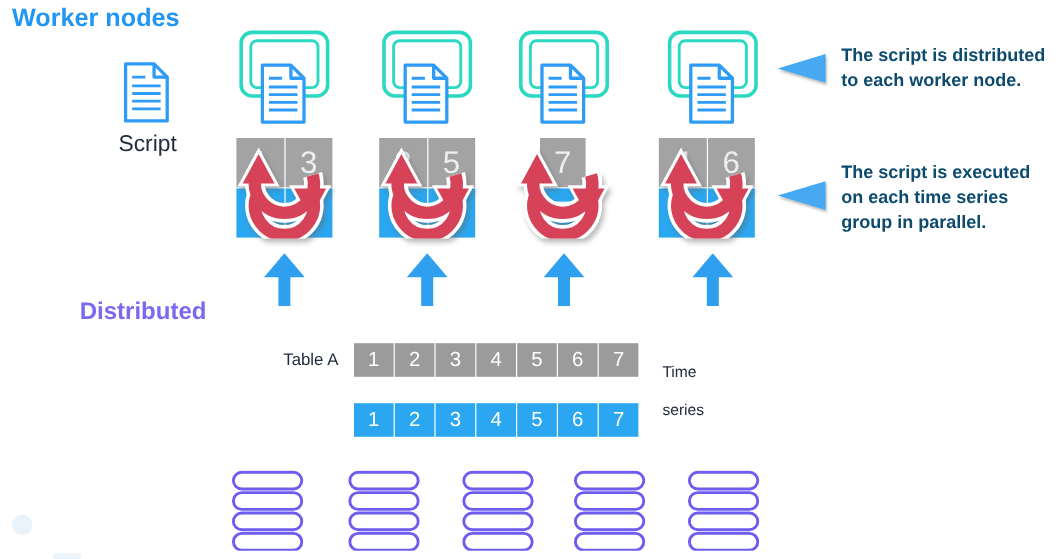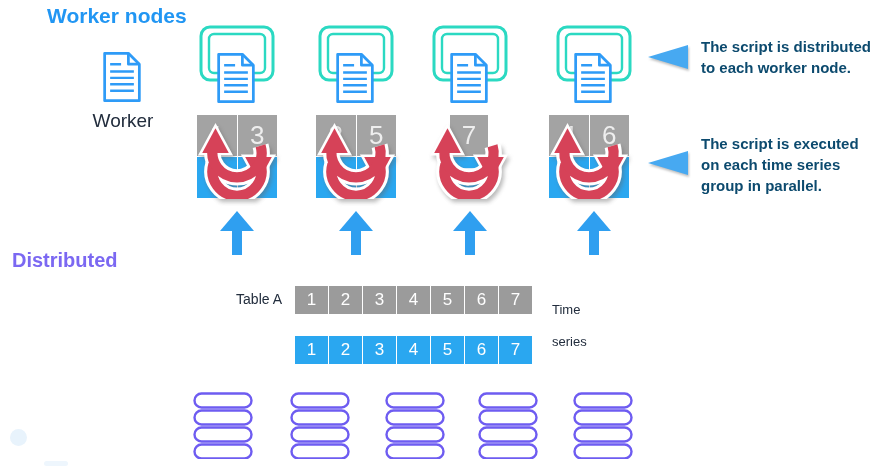--- a/index.html
+++ b/index.html
@@ -2,23 +2,23 @@
 <html><head>
 <meta charset="utf-8">
 <style>
   html,body{margin:0;padding:0;background:#fff;}
   #canvas{
     position:relative;width:885px;height:466px;background:#fff;overflow:hidden;
     font-family:"Liberation Sans",sans-serif;
   }
   .abs{position:absolute;}
   
-  .title{left:10px;top:4px;font-size:21px;font-weight:bold;color:#2196f3;margin-left:37px;}
+  .title{left:10px;top:4px;font-size:21px;font-weight:bold;color:#2196f3;}
   .script-label{left:88px;top:110px;width:70px;text-align:center;font-size:19px;color:#222d3d;}
-  .dfs-label{left:12px;top:246px;width:160px;text-align:left;font-size:20px;font-weight:bold;color:#7b68f2;line-height:29px;}
+  .dfs-label{left:12px;top:246px;width:160px;text-align:right;font-size:20px;font-weight:bold;color:#7b68f2;line-height:29px;}
   .table-label{width:84px;text-align:right;font-size:14px;color:#222d3d;}
   .ts-caption{left:552px;top:294px;font-size:13px;color:#222d3d;line-height:32px;}
   
   .node-icon{top:25px;width:76px;height:80px;}
   .node-icon .monitor{position:absolute;left:0;top:0;width:76px;height:57px;}
   .node-icon .wdoc{position:absolute;left:16px;top:26px;width:42px;height:54px;}
   .script-icon{left:101px;top:50px;width:42px;height:54px;}
   
   .ts-group{top:115px;height:83px;display:flex;flex-direction:column;gap:1px;}
   .ts-block{flex:1;display:flex;gap:1px;}
@@ -82,21 +82,21 @@
   </defs>
 </svg>
 
 <div id="canvas">
 
   <div class="abs title">Worker nodes</div>
 
   <svg class="abs script-icon">
       <use href="#sym-doc"></use>
     </svg>
-  <div class="abs script-label">Worker</div>
+  <div class="abs script-label">Script</div>
 
   <div class="abs node-icon" style="left:199px">
     <svg class="monitor">
         <use href="#sym-monitor"></use>
       </svg>
     <svg class="wdoc">
         <use href="#sym-doc"></use>
       </svg>
   </div>
   <div class="abs node-icon" style="left:318px">

